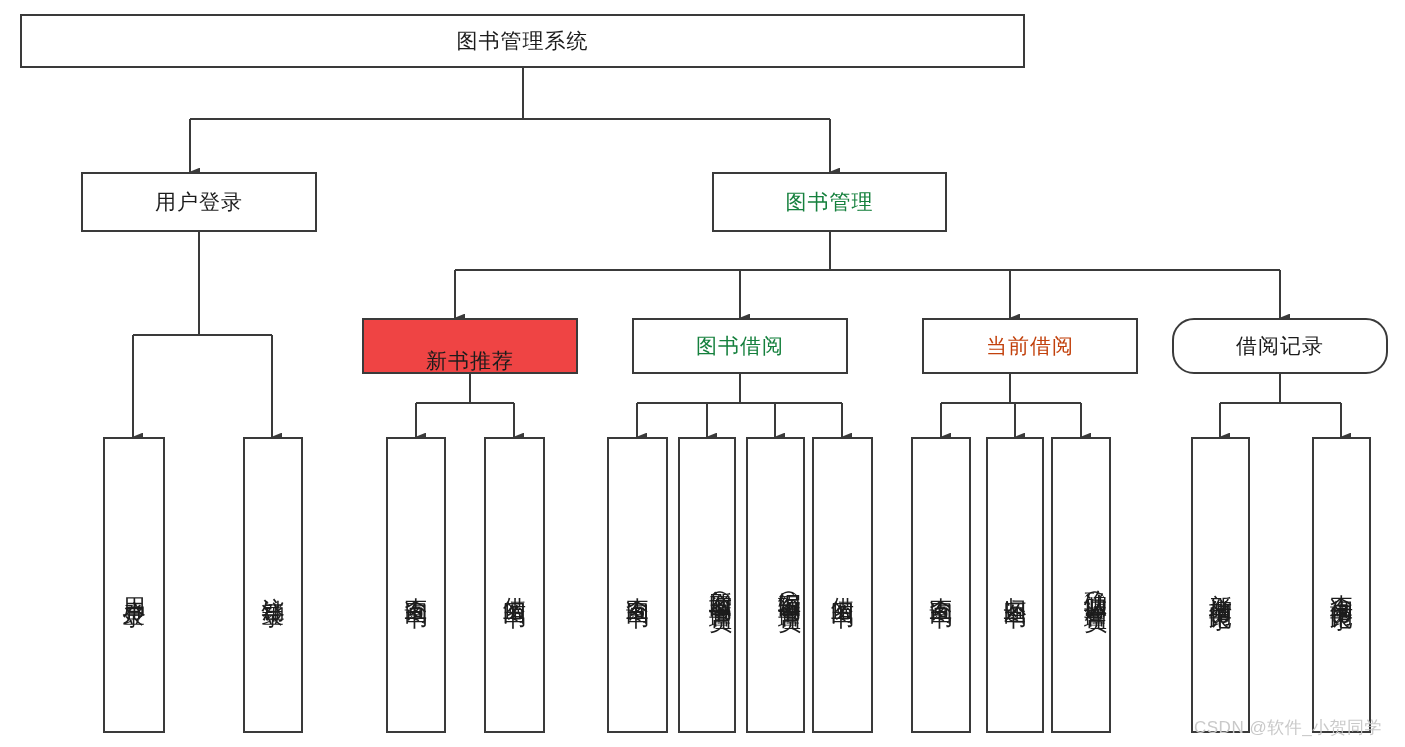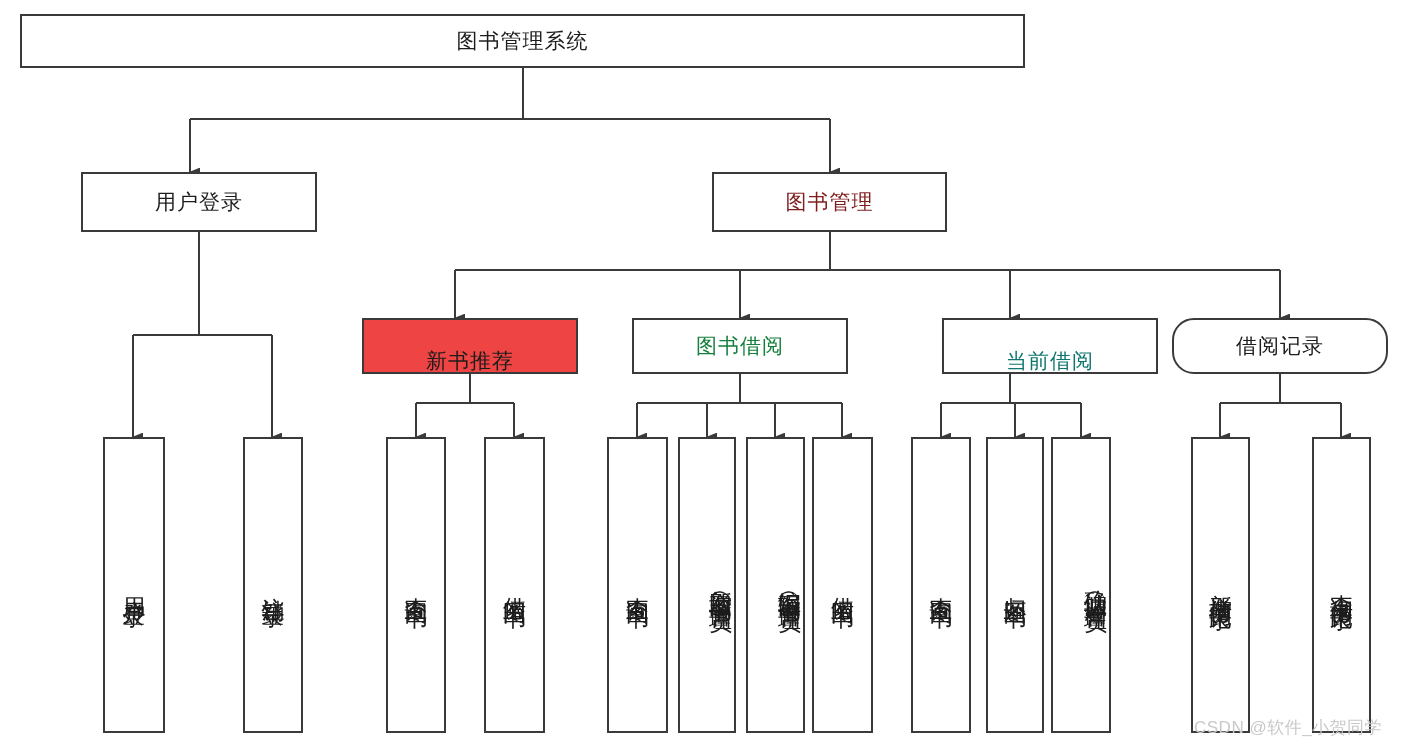--- a/index.html
+++ b/index.html
@@ -119,30 +119,30 @@
       </g>
   </svg>
 
   <div id="nodes-layer">
       <div class="node horizontal" style="left: 20px; top: 14px; width: 1005px; height: 54px; border-color: rgb(58, 58, 58); background: rgb(255, 255, 255); color: rgb(28, 28, 28);">
         <span class="node-label">图书管理系统</span>
       </div>
       <div class="node horizontal" style="left: 81px; top: 172px; width: 236px; height: 60px; border-color: rgb(58, 58, 58); background: rgb(255, 255, 255); color: rgb(28, 28, 28);">
         <span class="node-label">用户登录</span>
       </div>
-      <div class="node horizontal" style="left: 712px; top: 172px; width: 235px; height: 60px; border-color: rgb(58, 58, 58); background: rgb(255, 255, 255); color: #7f1d1d;">
+      <div class="node horizontal" style="left: 712px; top: 172px; width: 235px; height: 60px; border-color: rgb(58, 58, 58); background: rgb(255, 255, 255); color: #15803d;">
         <span class="node-label">图书管理</span>
       </div>
       <div class="node horizontal" style="left: 362px; top: 318px; width: 216px; height: 56px; border-color: rgb(58, 58, 58); background: #ef4444; color: rgb(28, 28, 28); align-items: flex-end;">
         <span class="node-label">新书推荐</span>
       </div>
       <div class="node horizontal" style="left: 632px; top: 318px; width: 216px; height: 56px; border-color: rgb(58, 58, 58); background: rgb(255, 255, 255); color: #15803d;">
         <span class="node-label">图书借阅</span>
       </div>
-      <div class="node horizontal" style="left: 942px; top: 318px; width: 216px; height: 56px; border-color: rgb(58, 58, 58); background: rgb(255, 255, 255); color: #0f766e; align-items: flex-end;">
+      <div class="node horizontal" style="left: 922px; top: 318px; width: 216px; height: 56px; border-color: rgb(58, 58, 58); background: rgb(255, 255, 255); color: #c2410c;">
         <span class="node-label">当前借阅</span>
       </div>
       <div class="node horizontal" style="left: 1172px; top: 318px; width: 216px; height: 56px; border-color: rgb(58, 58, 58); background: rgb(255, 255, 255); color: rgb(28, 28, 28); border-radius: 22px;">
         <span class="node-label">借阅记录</span>
       </div>
       <div class="node vertical" style="left: 103px; top: 437px; width: 62px; height: 296px; border-color: rgb(58, 58, 58); background: rgb(255, 255, 255); color: rgb(28, 28, 28);">
         <span class="node-label">用户登录</span>
       </div>
       <div class="node vertical" style="left: 243px; top: 437px; width: 60px; height: 296px; border-color: rgb(58, 58, 58); background: rgb(255, 255, 255); color: rgb(28, 28, 28);">
         <span class="node-label">注销登录</span>

